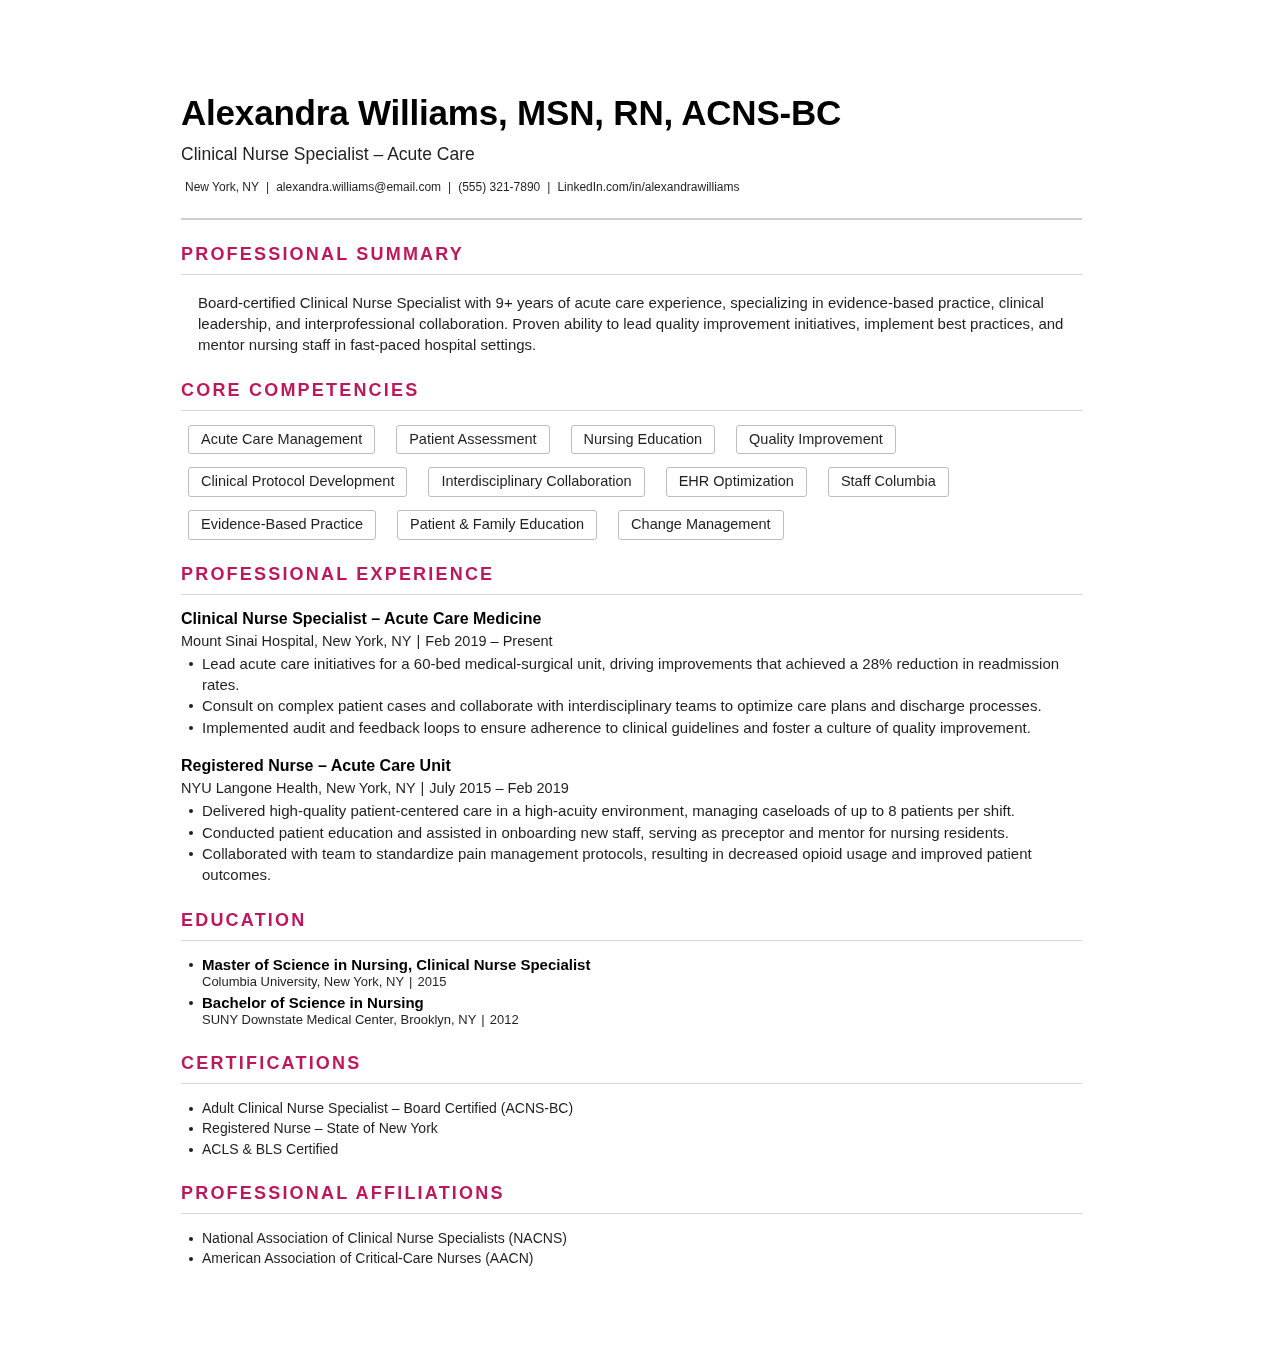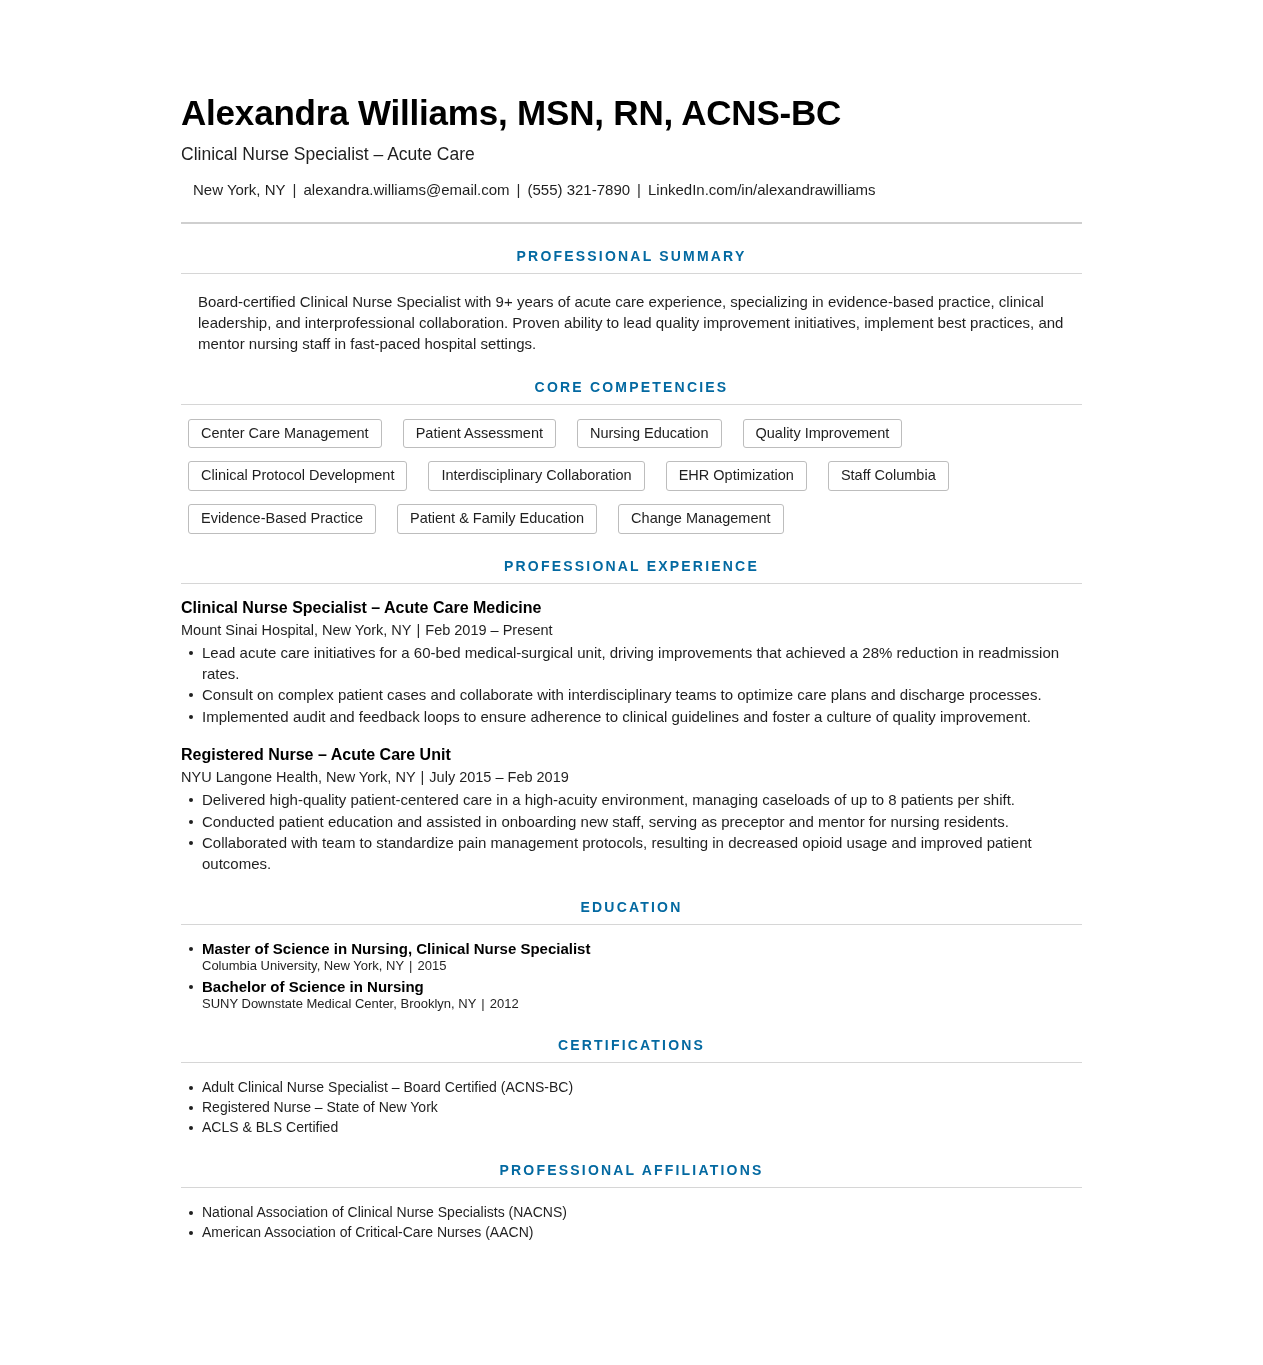--- a/index.html
+++ b/index.html
@@ -35,47 +35,46 @@
     margin: 0 0 11px 0;
   }
   .headline {
     font-size: 17.5px;
     font-weight: normal;
     color: #1f1f1f;
     margin: 0 0 14px 0;
     line-height: 1.25;
   }
   .contact {
-    font-size: 15px;
+    font-size: 12px;
     color: #1f1f1f;
     line-height: 1.3;
-    margin: 12px;
+    margin: 4px;
   }
   .contact .sep {
     display: inline-block;
     padding: 0 7px;
     color: #2a2a2a;
   }
   .header-rule {
     border: 0;
     border-top: 2px solid #cfcfcf;
     margin: 22px 0 0 0;
     width: 901px;
   }
 
   
   .section { margin-top: 24px; }
   .section-title {
-    font-size: 14px;
+    font-size: 18px;
     font-weight: bold;
     letter-spacing: 2.2px;
     text-transform: uppercase;
-    color: #0369a1;
+    color: #be185d;
     margin: 0 0 9px 0;
-    text-align: center;
   }
   .section-rule {
     border: 0;
     border-top: 1.5px solid #d6d6d6;
     margin: 0 0 14px 0;
     width: 901px;
   }
 
   
   .summary {
@@ -232,21 +231,21 @@
     <section class="section">
       <h2 class="section-title">PROFESSIONAL SUMMARY</h2>
       <hr class="section-rule">
       <p class="summary">Board-certified Clinical Nurse Specialist with 9+ years of acute care experience, specializing in evidence-based practice, clinical leadership, and interprofessional collaboration. Proven ability to lead quality improvement initiatives, implement best practices, and mentor nursing staff in fast-paced hospital settings.</p>
     </section>
 
     <section class="section">
       <h2 class="section-title">CORE COMPETENCIES</h2>
       <hr class="section-rule">
       <div class="chips" id="chips-container">
-          <span class="chip">Center Care Management</span>
+          <span class="chip">Acute Care Management</span>
           <span class="chip">Patient Assessment</span>
           <span class="chip">Nursing Education</span>
           <span class="chip">Quality Improvement</span>
           <span class="chip">Clinical Protocol Development</span>
           <span class="chip">Interdisciplinary Collaboration</span>
           <span class="chip">EHR Optimization</span>
           <span class="chip">Staff Columbia</span>
           <span class="chip">Evidence-Based Practice</span>
           <span class="chip">Patient &amp; Family Education</span>
           <span class="chip">Change Management</span>

